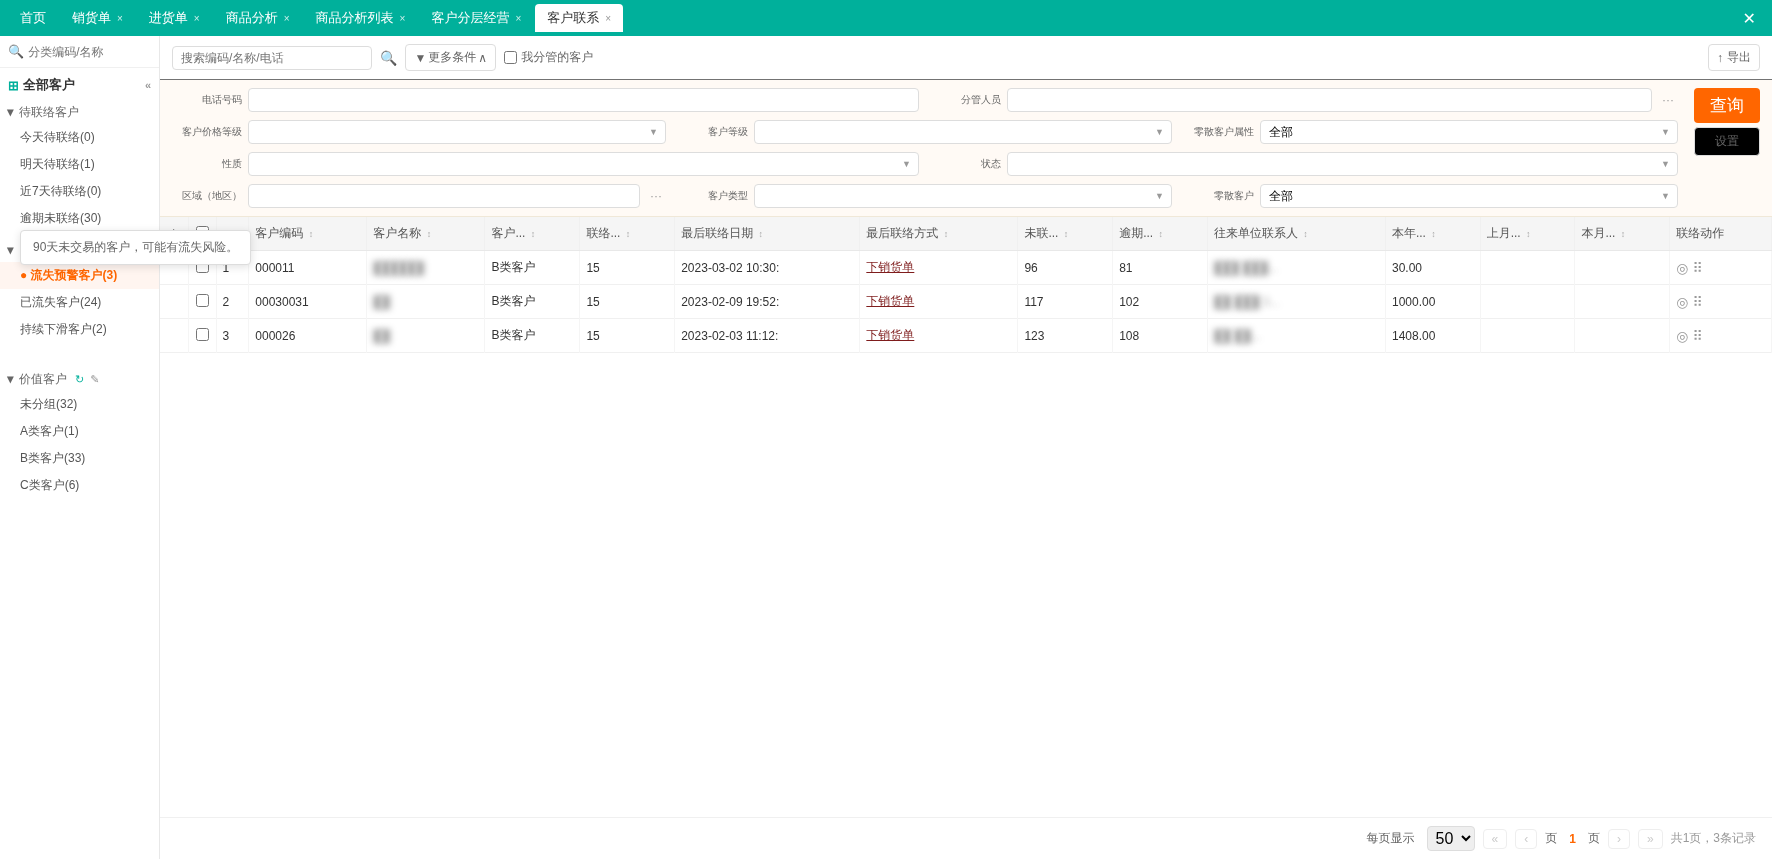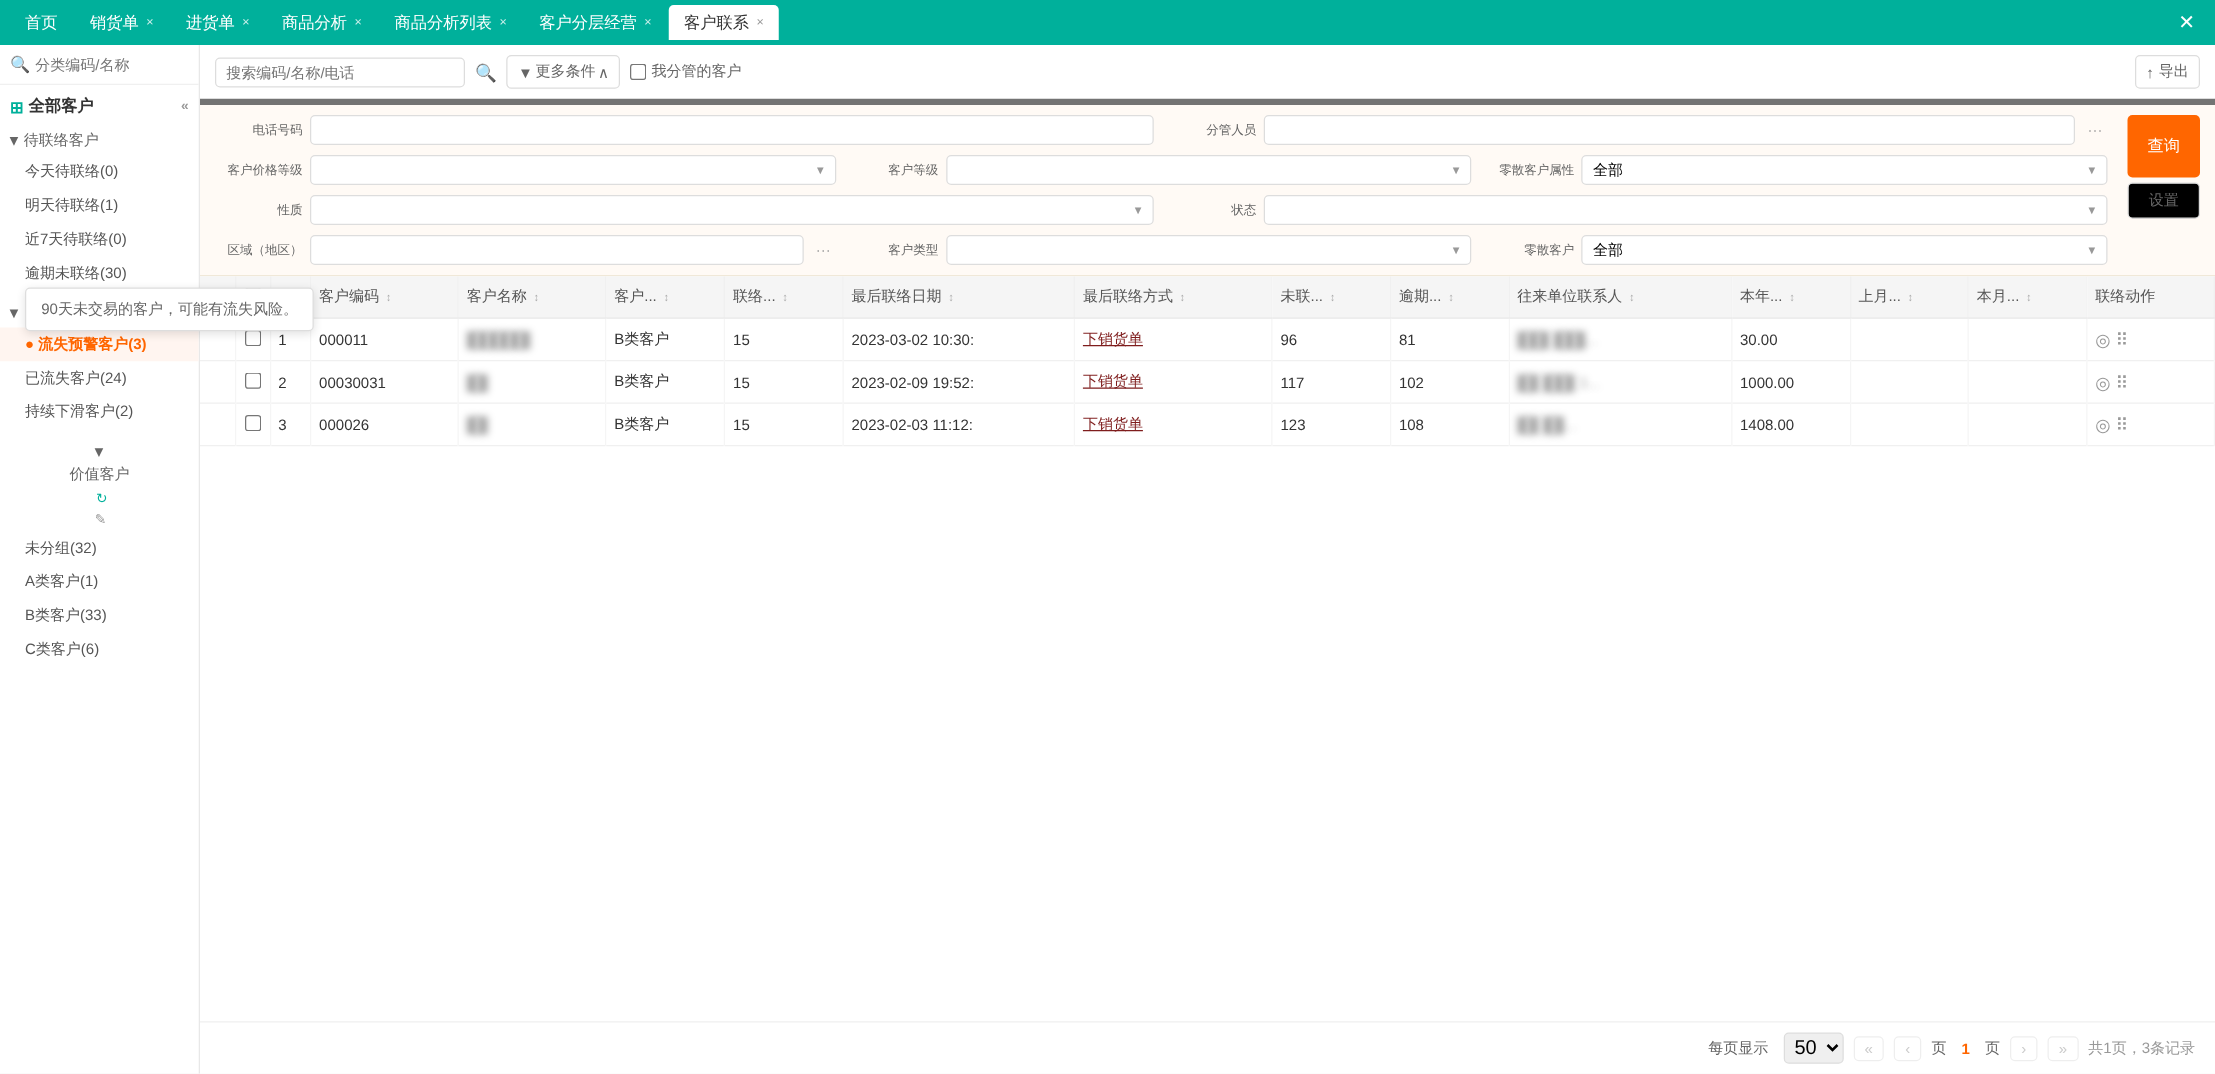--- a/index.html
+++ b/index.html
@@ -104,21 +104,21 @@
       display: flex;
       flex-direction: column;
       overflow: hidden;
       background: #fff;
     }
 
     
     .filter-bar {
       padding: 8px 12px;
       background: #fff;
-      border-bottom: 5px solid #737373;
+      border-bottom: 1px solid #737373;
       display: flex;
       align-items: center;
       gap: 8px;
     }
     .filter-search-input {
       border: 1px solid #ddd;
       border-radius: 4px;
       padding: 4px 8px;
       font-size: 12px;
       width: 200px;
@@ -220,23 +220,23 @@
       font-size: 9px;
       color: #999;
       pointer-events: none;
     }
     .filter-dots { color: #999; cursor: pointer; padding: 0 4px; }
     .query-btn {
       background: #ff6600;
       color: #fff;
       border: none;
       border-radius: 4px;
-      padding: 16px 16px;
-      cursor: pointer;
-      font-size: 13px;
+      padding: 6px 16px;
+      cursor: pointer;
+      font-size: 17px;
       white-space: nowrap;
     }
     .settings-btn {
       background: #000000;
       color: #666;
       border: 1px solid #ddd;
       border-radius: 4px;
       padding: 5px 12px;
       cursor: pointer;
       font-size: 12px;
@@ -402,21 +402,21 @@
     <div class="sidebar-group-title" style="margin-top:4px;">
       <span class="triangle down">▶</span>
       <span>回顾客户</span>
     </div>
     <div class="sidebar-item active" style="position:relative;"><span style="color:#ff6600;">● </span>流失预警客户(3)</div>
 
     <div class="tooltip-box">90天未交易的客户，可能有流失风险。</div>
     <div class="sidebar-item">已流失客户(24)</div>
     <div class="sidebar-item">持续下滑客户(2)</div>
 
-    <div class="sidebar-group-title" style="margin-top:8px;flex-direction:column;">
+    <div class="sidebar-group-title" style="margin-top:22px;">
       <span class="triangle down">▶</span>
       <span>价值客户</span>
       <span style="color:#00b09b;font-size:11px;cursor:pointer;margin-left:4px;">↻</span>
       <span style="color:#999;font-size:11px;cursor:pointer;margin-left:2px;">✎</span>
     </div>
     <div class="sidebar-item">未分组(32)</div>
     <div class="sidebar-item">A类客户(1)</div>
     <div class="sidebar-item">B类客户(33)</div>
     <div class="sidebar-item">C类客户(6)</div>
   </div>

